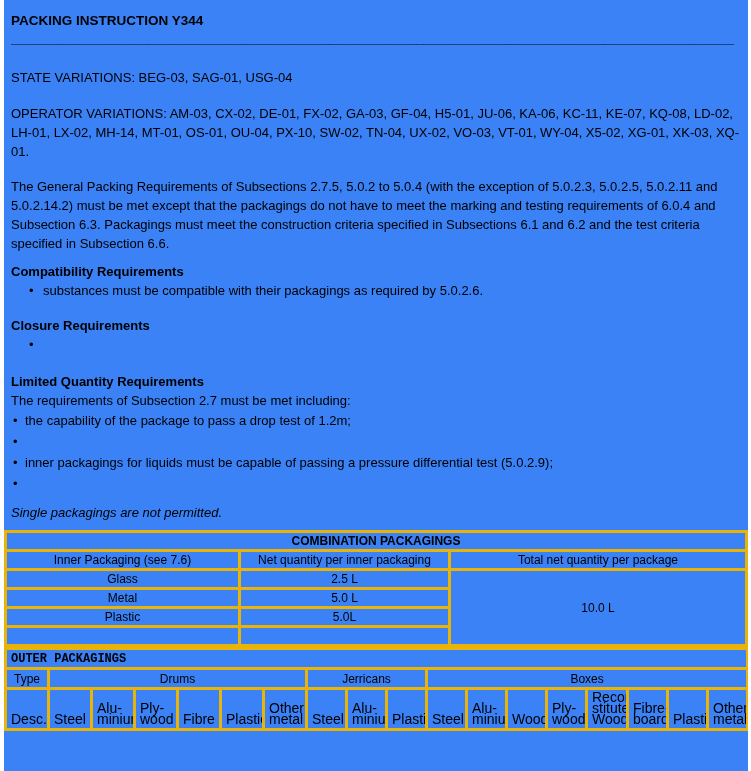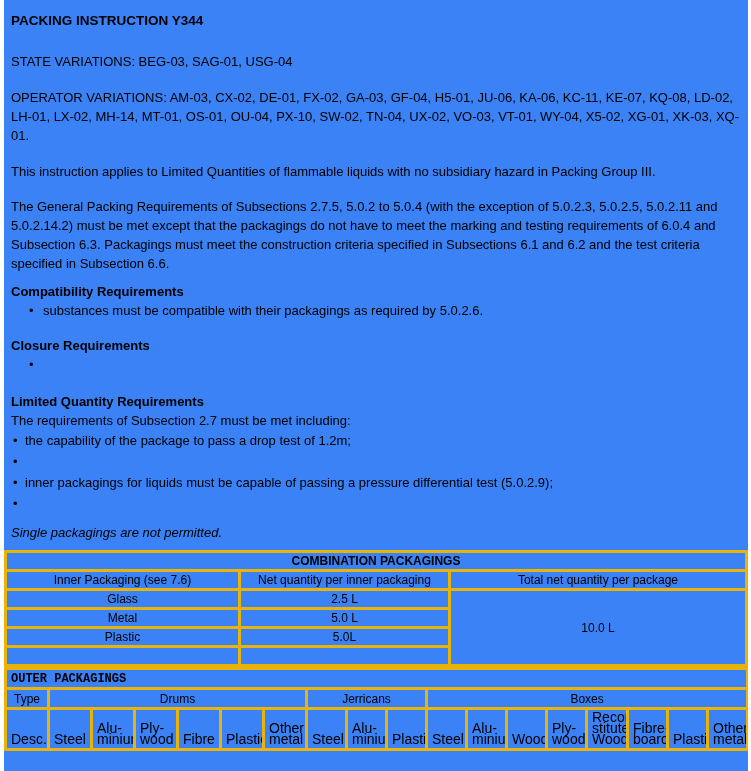--- a/index.html
+++ b/index.html
@@ -35,24 +35,24 @@
   .outer .sub-row td{height:24px;font-size:14px;line-height:11px;text-align:left;vertical-align:bottom;padding:2px 1px 3px 4px;}
 </style>
 </head>
 <body>
 
 <div class="page">
   <div class="content">
 
     <div class="doc-text">
       <div class="title">PACKING INSTRUCTION Y344</div>
+      <div class="divider">____________________________________________________________________________________________________</div>
 
       <p class="m-state">STATE VARIATIONS: BEG-03, SAG-01, USG-04</p>
       <p class="m-opvar">OPERATOR VARIATIONS: AM-03, CX-02, DE-01, FX-02, GA-03, GF-04, H5-01, JU-06, KA-06, KC-11, KE-07, KQ-08, LD-02, LH-01, LX-02, MH-14, MT-01, OS-01, OU-04, PX-10, SW-02, TN-04, UX-02, VO-03, VT-01, WY-04, X5-02, XG-01, XK-03, XQ-01.</p>
-      <p class="m-applies">This instruction applies to Limited Quantities of flammable liquids with no subsidiary hazard in Packing Group III.</p>
       <p class="m-general">The General Packing Requirements of Subsections 2.7.5, 5.0.2 to 5.0.4 (with the exception of 5.0.2.3, 5.0.2.5, 5.0.2.11 and 5.0.2.14.2) must be met except that the packagings do not have to meet the marking and testing requirements of 6.0.4 and Subsection 6.3. Packagings must meet the construction criteria specified in Subsections 6.1 and 6.2 and the test criteria specified in Subsection 6.6.</p>
 
       <div class="heading h-compat">Compatibility Requirements</div>
       <div class="bullet indented">
         <span class="dot">•</span>
         <span>substances must be compatible with their packagings as required by 5.0.2.6.</span>
       </div>
 
       <div class="heading h-closure">Closure Requirements</div>
       <div class="bullet indented">

